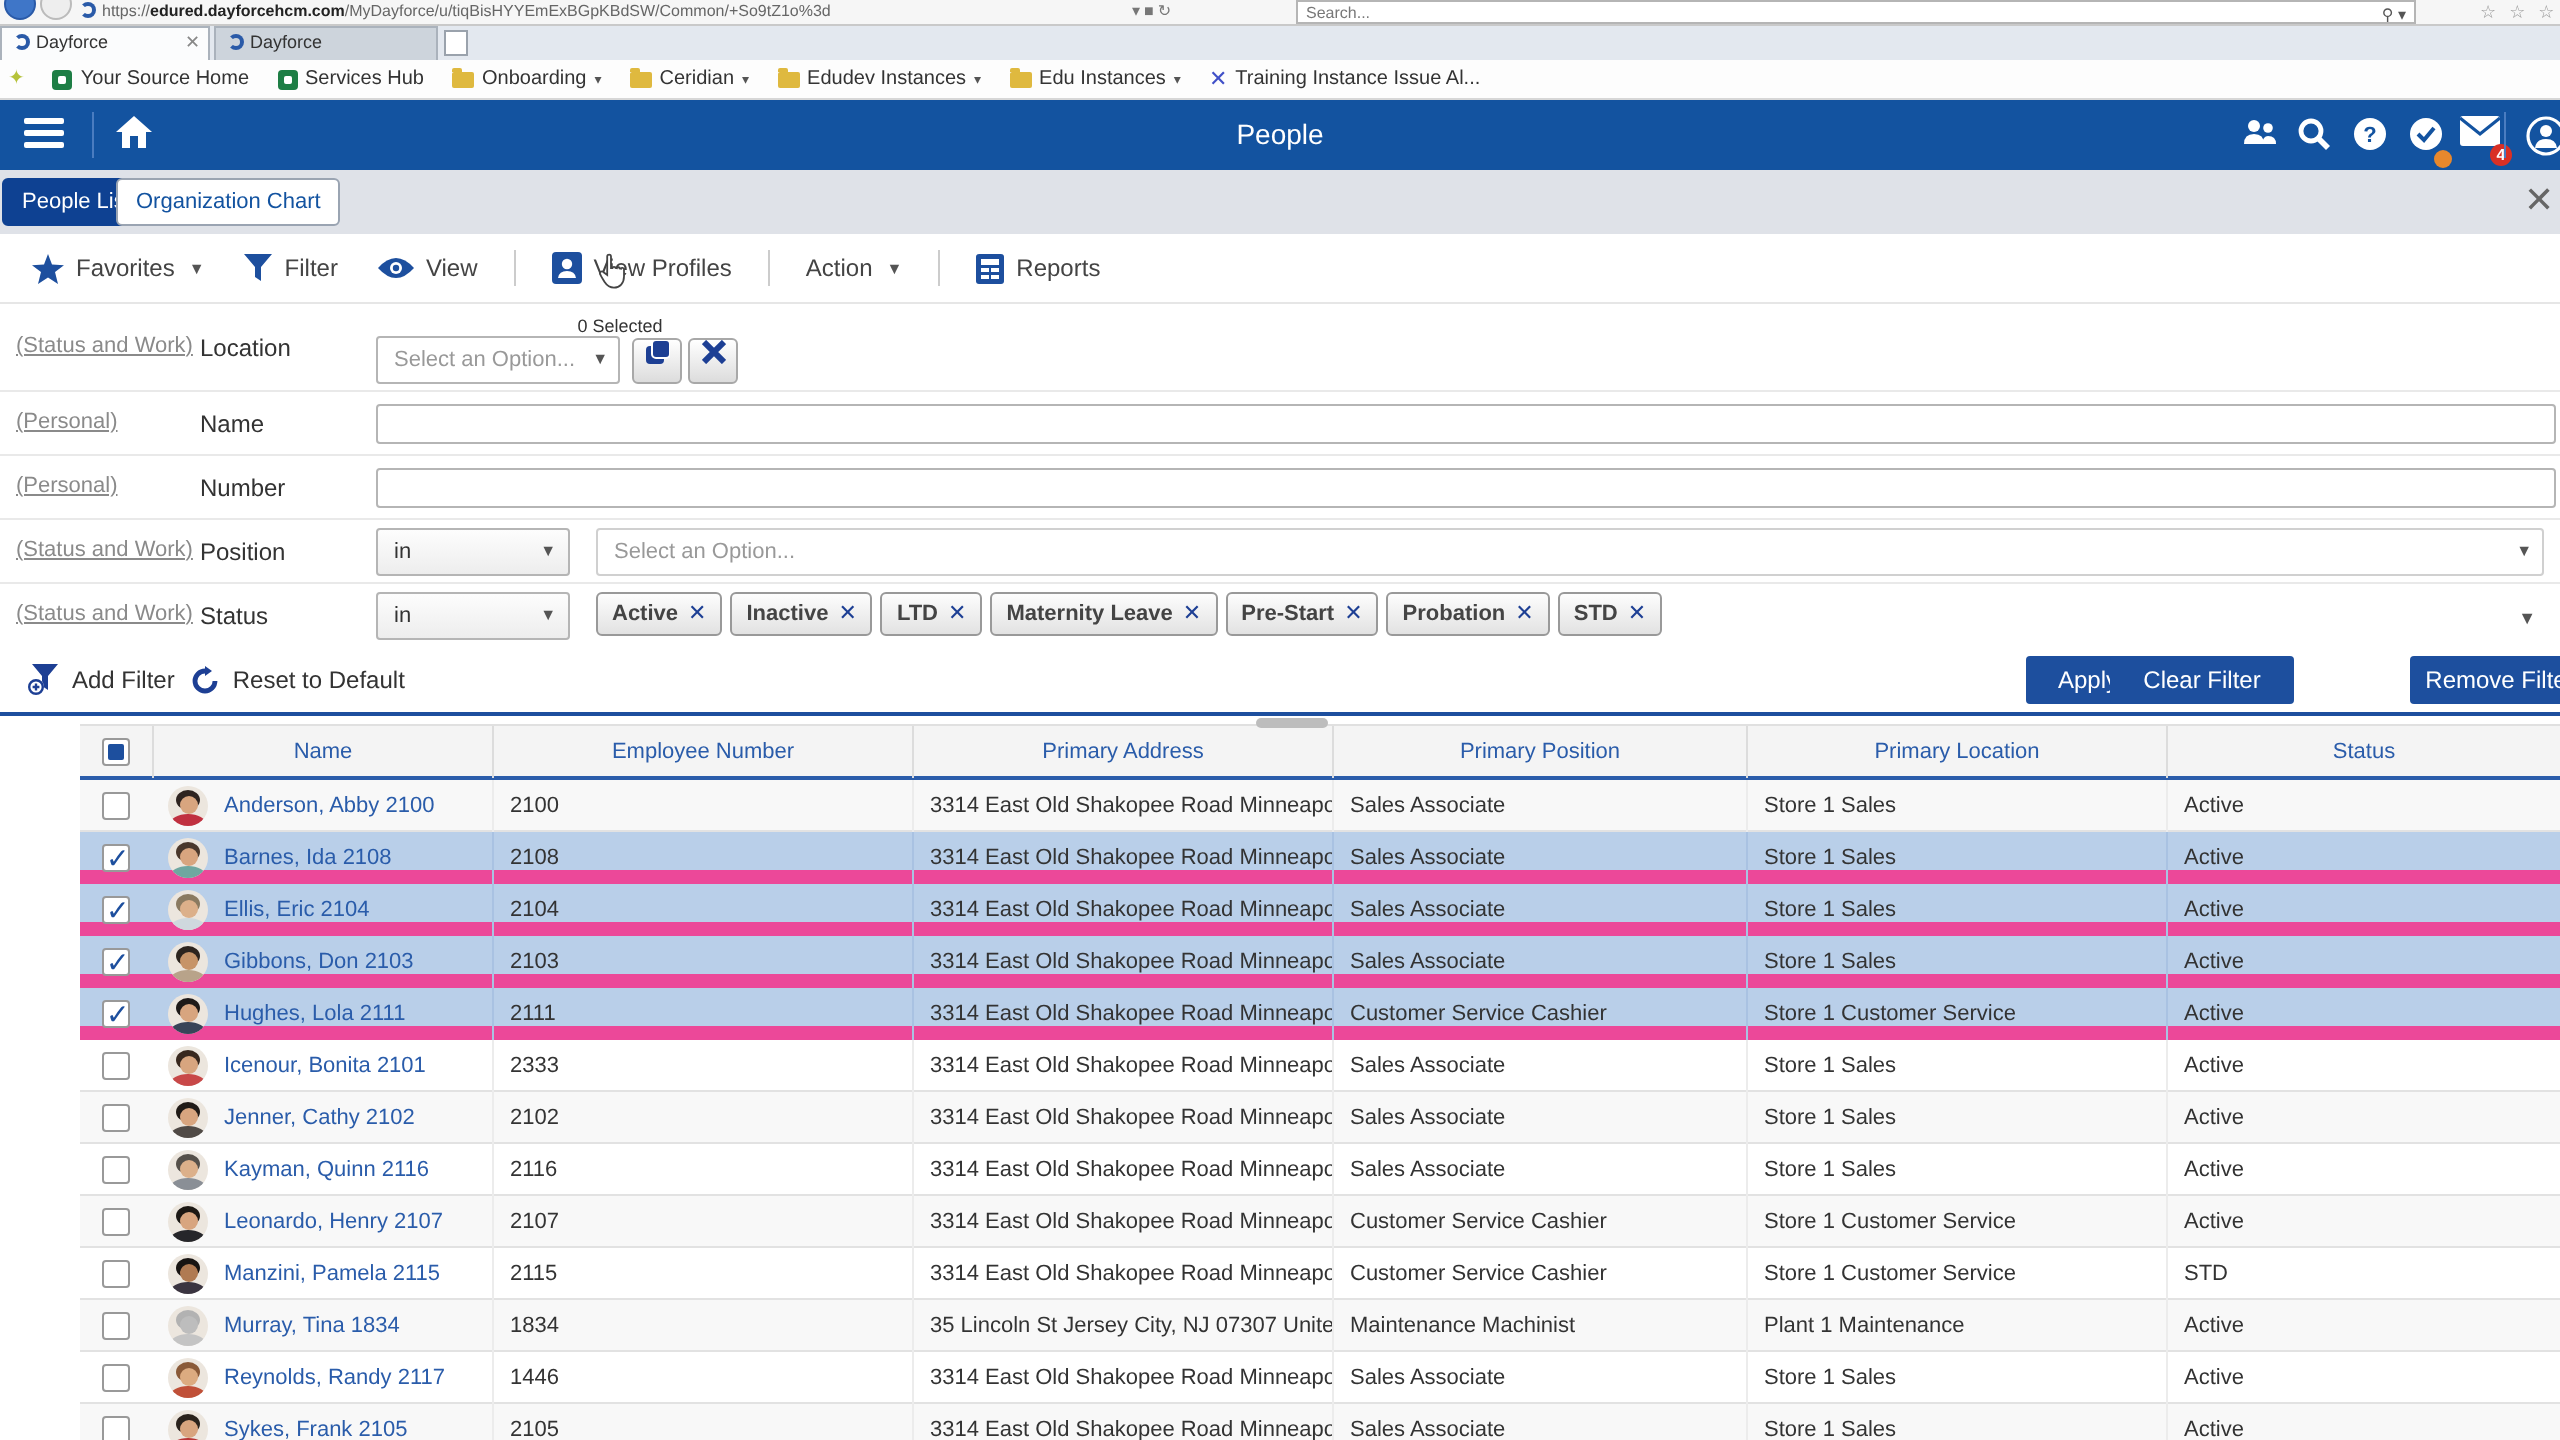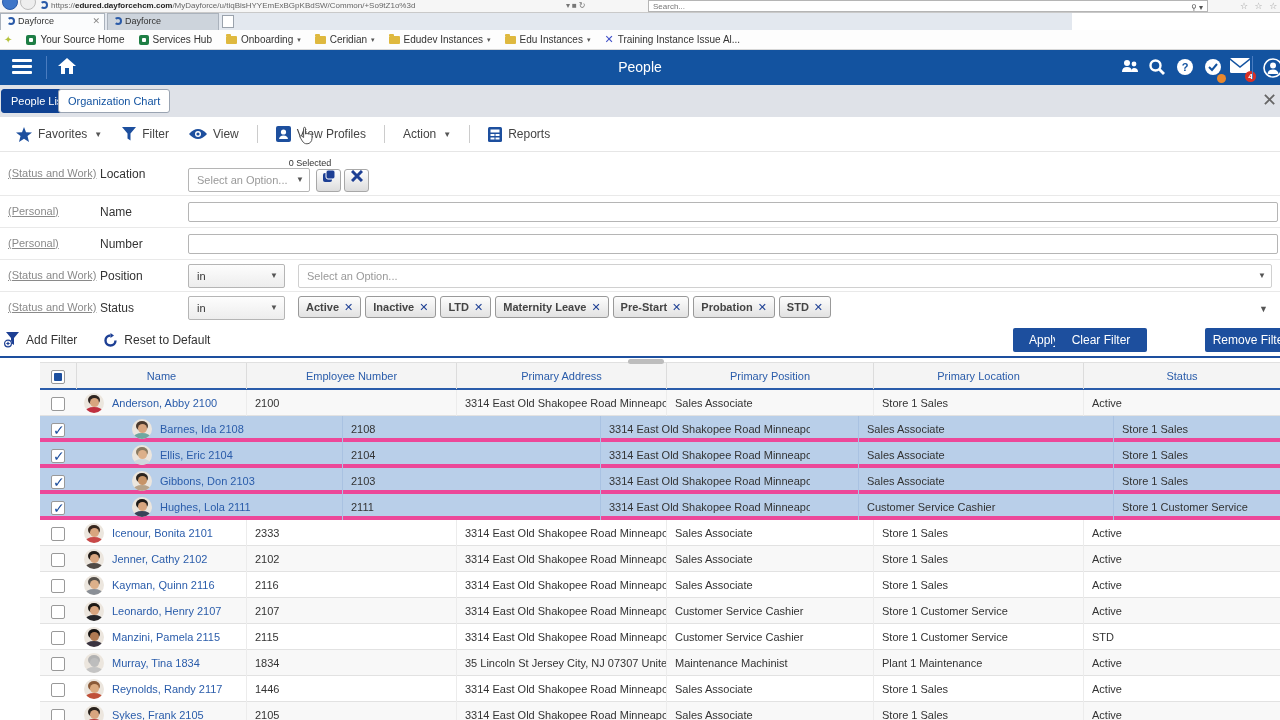--- a/index.html
+++ b/index.html
@@ -13,21 +13,21 @@
   #fwd-btn { left:20px; background:#eee; border:1px solid #bbb; }
   #favicon-url { position:absolute; left:40px; top:1px; font-size:8px; color:#666; white-space:nowrap; width:560px; overflow:hidden; }
   #favicon-url b { color:#222; }
   .d-swirl { display:inline-block; width:8px; height:8px; border:2px solid #2a5aa8; border-left-color:transparent; border-radius:50%; vertical-align:-1px; margin-right:3px; }
   #url-tools { position:absolute; left:566px; top:1px; font-size:8px; color:#777; letter-spacing:2px; }
   #chrome-search { position:absolute; left:648px; top:0px; width:560px; height:12px; border:1px solid #b5b5b5; background:#fff; font-size:8px; color:#777; padding-left:4px; line-height:11px; }
   #chrome-search .mag { position:absolute; right:4px; top:1px; color:#555; font-size:8px; }
   #chrome-stars { position:absolute; left:1240px; top:1px; font-size:9px; color:#999; letter-spacing:2px; }
 
   
-  #btabs { position:absolute; left:0; top:13px; width:1072px; height:17px; background:#e3e8ef; }
+  #btabs { position:absolute; left:0; top:13px; width:1280px; height:17px; background:#e3e8ef; }
   .btab { position:absolute; top:0; height:17px; font-size:9px; color:#333; padding:2px 6px 0 6px; }
   #btab1 { left:0; width:105px; background:#fbfcfd; border:1px solid #aab2bc; border-bottom:none; }
   #btab2 { left:107px; width:112px; background:#cdd4dc; border:1px solid #aab2bc; border-bottom:none; }
   .btab .close-x { position:absolute; right:4px; top:2px; color:#888; font-size:9px; }
   #newtab-btn { position:absolute; left:222px; top:2px; width:12px; height:13px; background:#fff; border:1px solid #9aa2ac; }
 
   
   #bookmarks { position:absolute; left:0; top:30px; width:1280px; height:20px; background:#fdfdfd; border-bottom:1px solid #d7d7d7; display:flex; align-items:center; gap:14px; padding-left:4px; font-size:10px; color:#333; white-space:nowrap; }
   .bm { display:flex; align-items:center; gap:4px; }
   .bm .caret { font-size:7px; color:#555; }
@@ -78,39 +78,39 @@
   .opsel { position:absolute; height:24px; width:97px; border:1px solid #b5b5b5; border-radius:2px; background:linear-gradient(#fdfdfd,#ededed); color:#333; font-size:11px; line-height:22px; padding:0 8px; }
   .opsel .caret { position:absolute; right:6px; top:0; color:#555; font-size:8px; }
   .txt-input { position:absolute; left:188px; width:1090px; height:20px; border:1px solid #b5b5b5; border-radius:2px; background:#fff; }
   .mini-btn { position:absolute; top:9px; width:25px; height:23px; border:1px solid #a8a8a8; border-radius:3px; background:linear-gradient(#fff,#dcdcdc); text-align:center; }
   .chipwrap { position:absolute; left:298px; top:4px; display:flex; gap:4px; }
   .chip { border:1px solid #999; border-radius:3px; background:linear-gradient(#fdfdfd,#e2e2e2); font-size:11px; font-weight:bold; color:#444; padding:3px 7px; line-height:14px; white-space:nowrap; }
   .chip .x { color:#1d3f94; margin-left:5px; font-weight:bold; }
   .row-caret { position:absolute; right:12px; top:12px; font-size:9px; color:#555; }
 
   
-  #factions { position:absolute; left:0; top:324px; width:1280px; height:32px; display:flex; align-items:center; padding-left:4px; gap:26px; font-size:12px; color:#333; }
+  #factions { position:absolute; left:0; top:324px; width:1280px; height:32px; display:flex; align-items:center; padding-left:14px; gap:8px; font-size:12px; color:#333; }
   .fact { display:flex; align-items:center; gap:6px; }
   .blue-btn { position:absolute; top:4px; height:24px; background:#1d4f9e; color:#fff; font-size:12px; text-align:center; line-height:24px; border-radius:2px; }
   #apply-btn { left:1013px; width:92px; }
   #clear-btn { left:1055px; width:92px; }
   #remove-btn { left:1205px; width:96px; }
 
   #navy-divider { position:absolute; left:0; top:356px; width:1280px; height:2px; background:#1d4f9e; }
 
   
   #tablewrap { position:absolute; left:40px; top:362px; width:1240px; height:358px; }
   #scroll-pill { position:absolute; left:588px; top:-3px; width:36px; height:5px; border-radius:3px; background:#bdbdbd; }
   .trow { display:grid; grid-template-columns:36px 170px 210px 210px 207px 210px 1fr; align-items:center; }
   #thead { height:28px; background:#f4f4f4; border-bottom:2px solid #2a5caa; border-top:1px solid #e0e0e0; }
   #thead .th { color:#2a5caa; font-size:11px; text-align:center; border-left:1px solid #dcdcdc; line-height:26px; }
   #thead .th:first-child { border-left:none; }
   .trow.body { height:26px; border-bottom:1px solid #e2e2e2; background:#fff; font-size:11px; }
   .trow.body:nth-child(odd) { background:#f8f8f8; }
-  .trow.body.sel { background:#b9cfe9; border-bottom:4px solid #ec4899;gap:48px; }
+  .trow.body.sel { background:#b9cfe9; border-bottom:7px solid #ec4899; }
   .td { padding-left:8px; overflow:hidden; white-space:nowrap; border-left:1px solid #ececec; height:26px; line-height:26px; }
   .trow.body.sel .td { border-left-color:#a9c2e2; }
   .td.cb-cell, #thead .cbh { border-left:none; text-align:center; padding-left:0; }
   .cbox { display:inline-block; width:14px; height:14px; border:1px solid #999; border-radius:2px; background:#fff; vertical-align:middle; position:relative; }
   .cbox.ind::after { content:""; position:absolute; left:2px; top:2px; width:8px; height:8px; background:#1d4f9e; border-radius:1px; }
   .cbox.chk::after { content:"\2713"; position:absolute; left:1px; top:-7px; color:#1d4f9e; font-size:14px; font-weight:bold; }
   .namecell { display:flex; align-items:center; gap:8px; padding-left:8px; height:26px; }
   .nlink { color:#2a5caa; font-size:11px; white-space:nowrap;text-align:center; }
   .avatar { width:20px; height:20px; border-radius:50%; background:#ece6de; position:relative; overflow:hidden; flex:0 0 20px; }
   .avatar span { position:absolute; border-radius:50%; }

